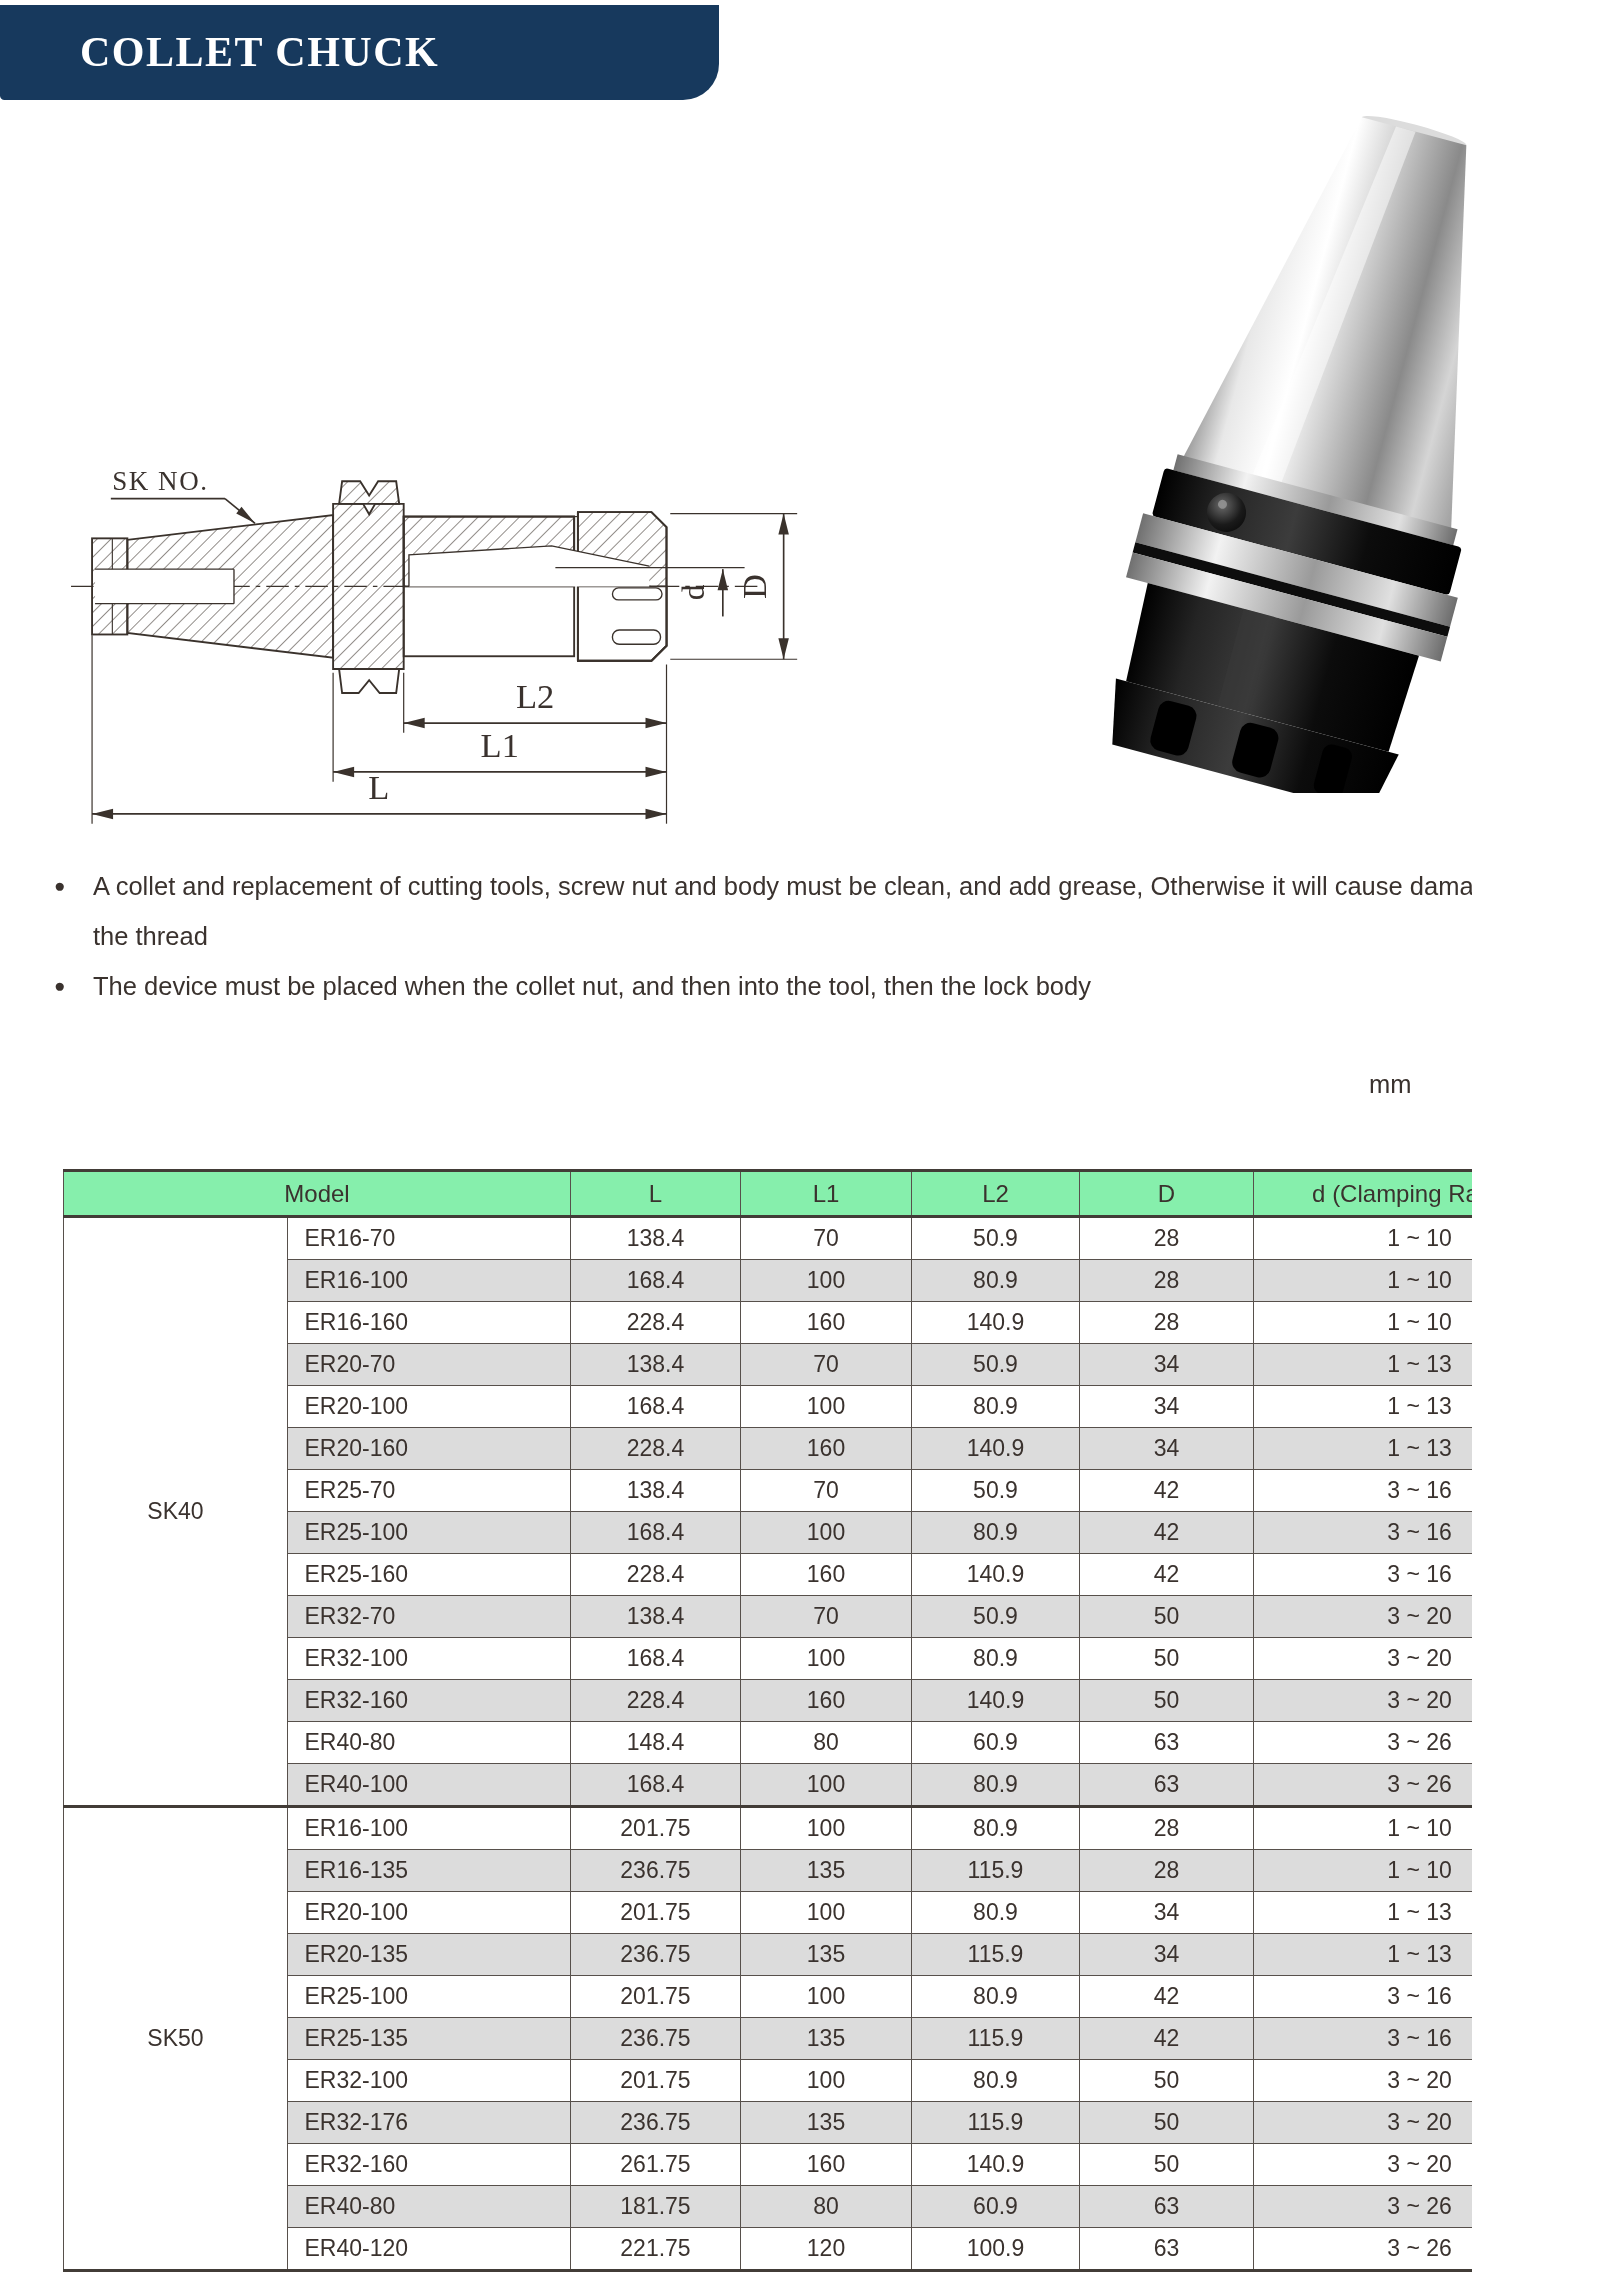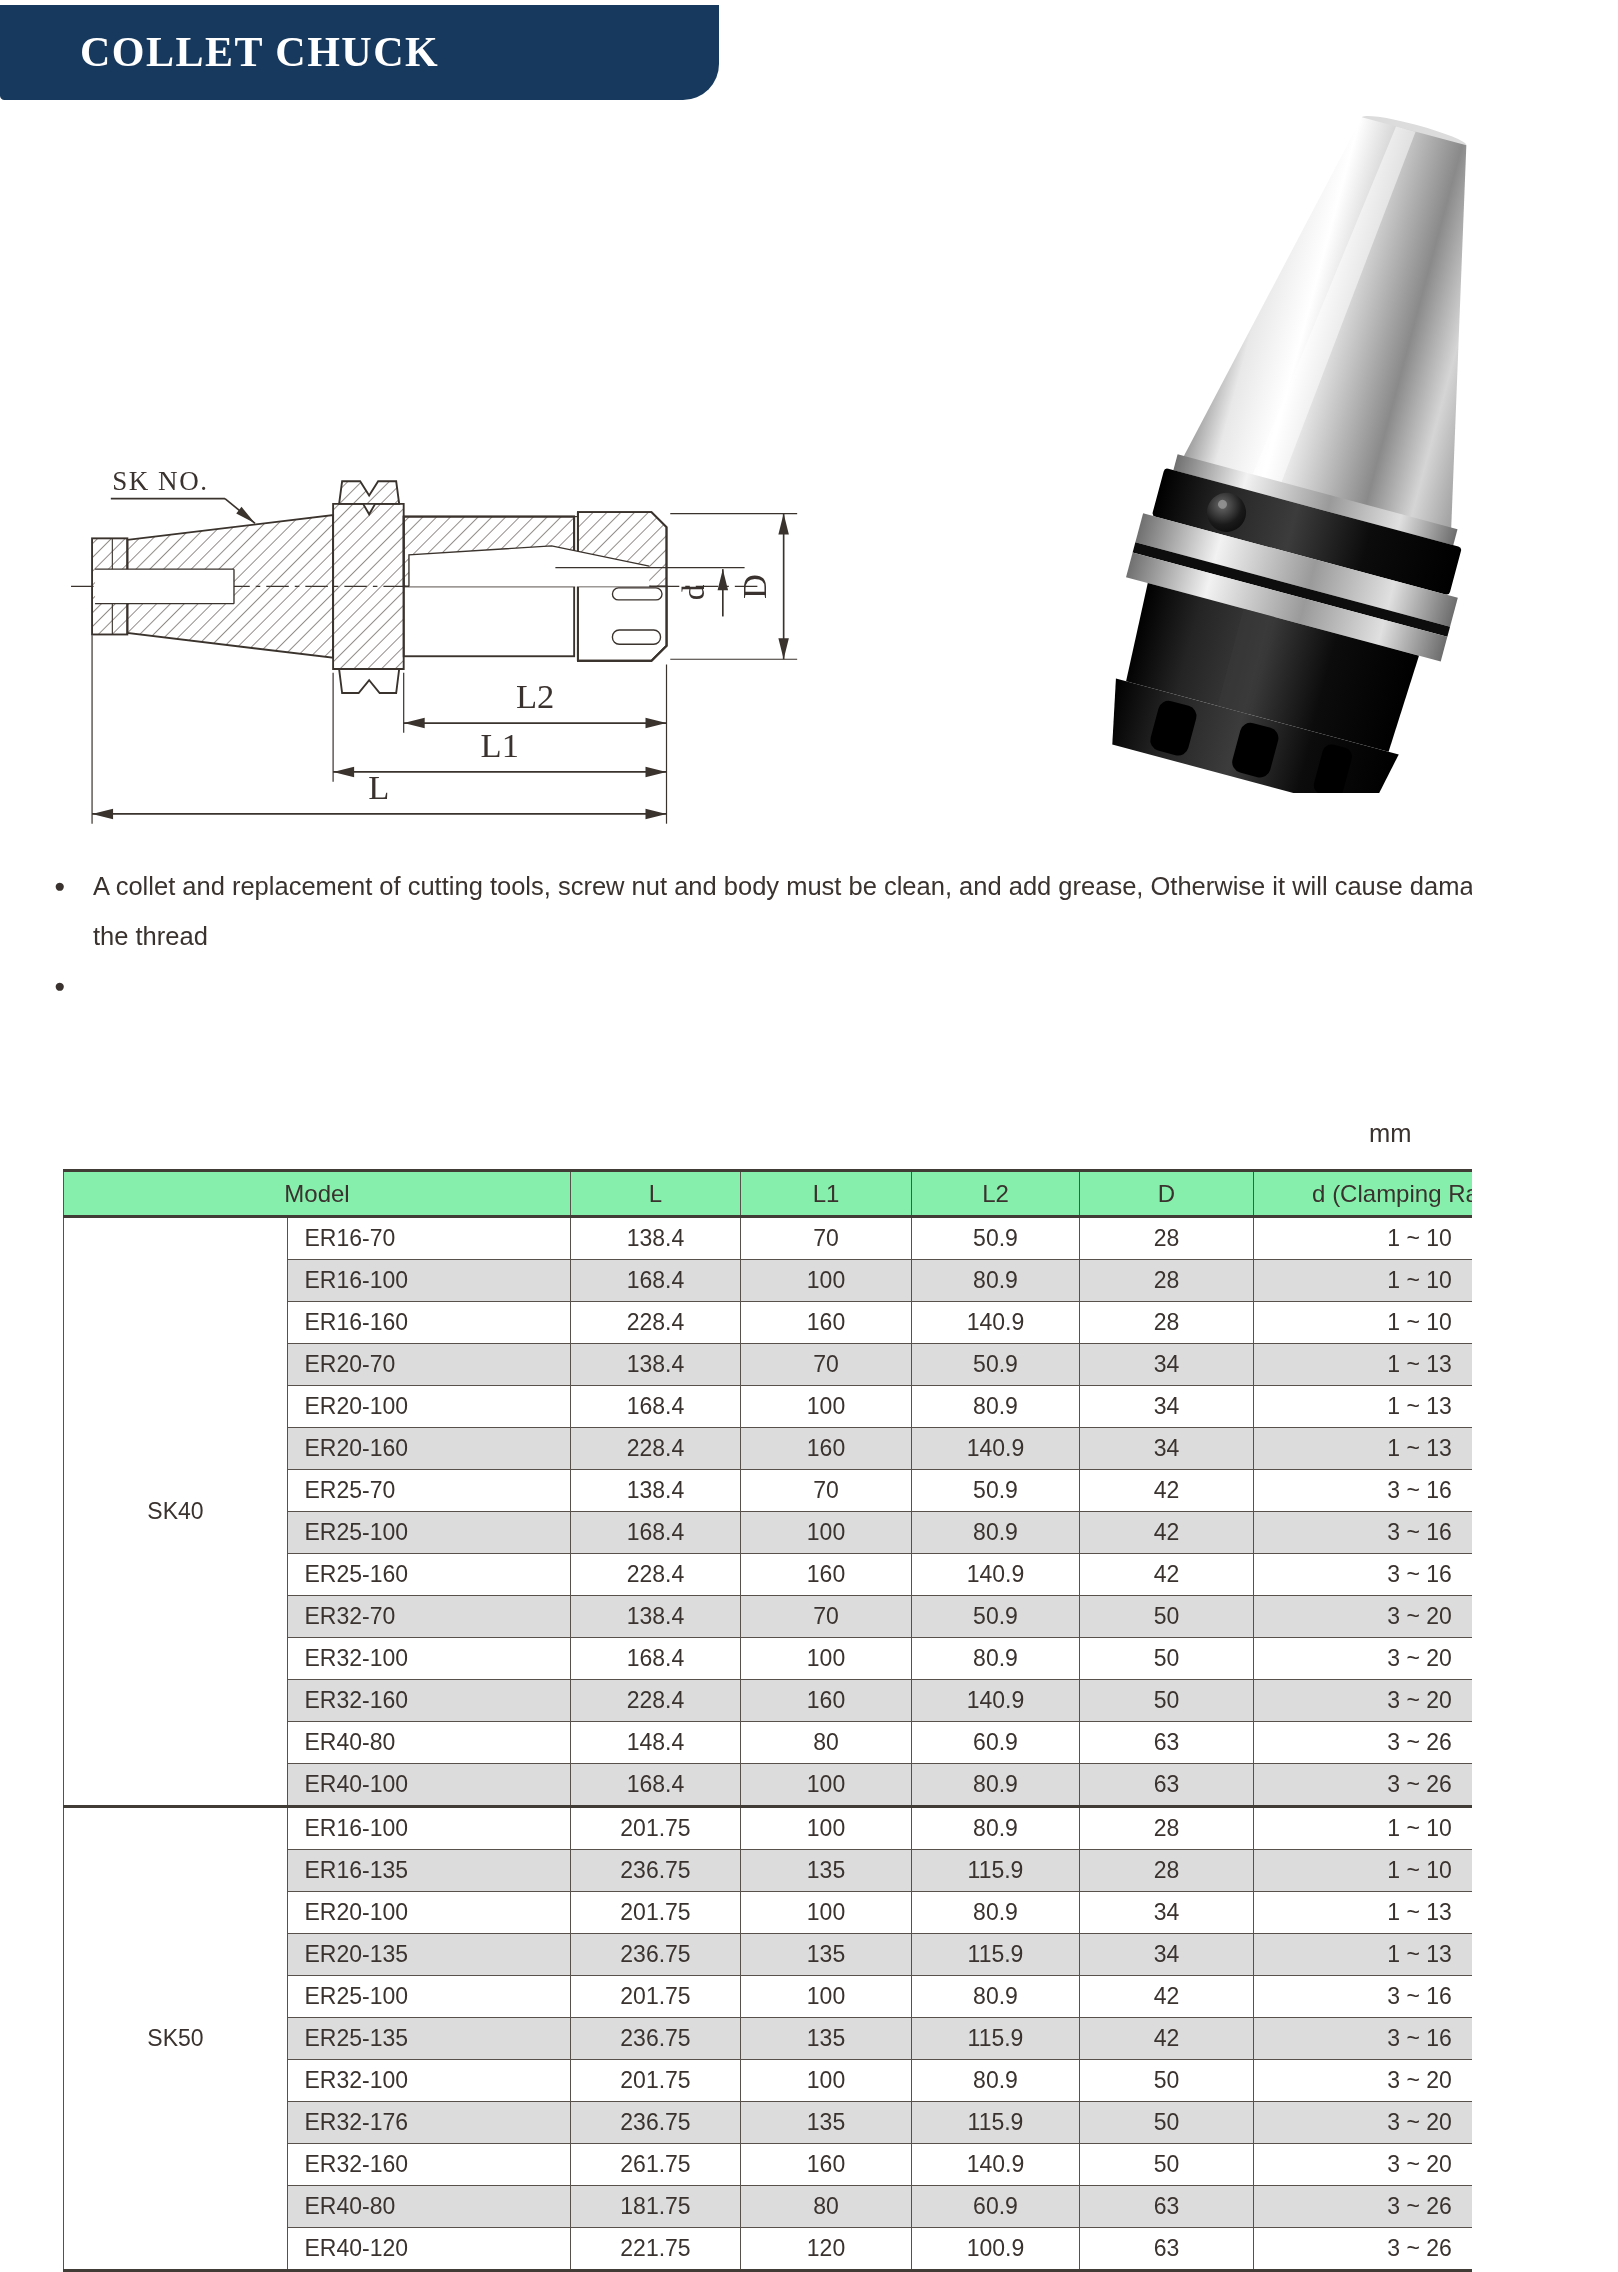--- a/index.html
+++ b/index.html
@@ -20,21 +20,21 @@
   
   .drawing { position:absolute; left:41px; top:442px; width:826px; height:430px; }
   .drawing text { font-family:"Liberation Serif","DejaVu Serif",serif; fill:#3a322e; }
   
   .photo { position:absolute; left:1067px; top:79px; width:533px; height:714px; }
   
   .notes { position:absolute; left:54px; top:861px; width:1495px; margin:0; padding:0; list-style:none; }
   .notes li { position:relative; padding-left:39px; font-size:25.5px; line-height:50px; }
   .notes .dot { position:absolute; left:0; top:0; font-size:19px; line-height:50px; }
   
-  .unit { position:absolute; left:1369px; top:1119px; font-size:25.5px; }
+  .unit { position:absolute; left:1369px; top:1070px; font-size:25.5px; }
   
   table.spec {
     position:absolute; left:63px; top:1169px; width:1522px;
     border-collapse:collapse; table-layout:fixed;
     font-size:23px; color:#3a322e;
   }
   table.spec { border:1.5px solid #57504b; border-top:3.8px solid #423c37; border-bottom:3.8px solid #423c37; }
   table.spec th {
     height:41px; background:#86efac; font-weight:normal; font-size:24px;
     border:1.5px solid #57504b; border-bottom:3px solid #423c37; text-align:center;
@@ -189,21 +189,21 @@
       <polygon points="160,862 550,862 532,948 178,948" fill="url(#gDark)"></polygon>
       <rect x="225" y="872" width="52" height="68" rx="14" fill="#000000"></rect>
       <rect x="338" y="872" width="52" height="68" rx="14" fill="#000000"></rect>
       <rect x="451" y="872" width="40" height="68" rx="12" fill="#000000"></rect>
       <rect x="300" y="728" width="42" height="134" fill="#383838" opacity="0.55"></rect>
     </g>
   </svg>
 
   <ul class="notes">
       <li><span class="dot">●</span><span>A collet and replacement of cutting tools, screw nut and body must be clean, and add grease, Otherwise it will cause damage to the thread</span></li>
-      <li><span class="dot">●</span></li>
+      <li><span class="dot">●</span><span>The device must be placed when the collet nut, and then into the tool, then the lock body</span></li>
     </ul>
 
   <div class="unit">mm</div>
 
   <table class="spec">
     <colgroup>
       <col style="width:224px">
         <col style="width:283px">
         <col style="width:170px">
       <col style="width:171px">

